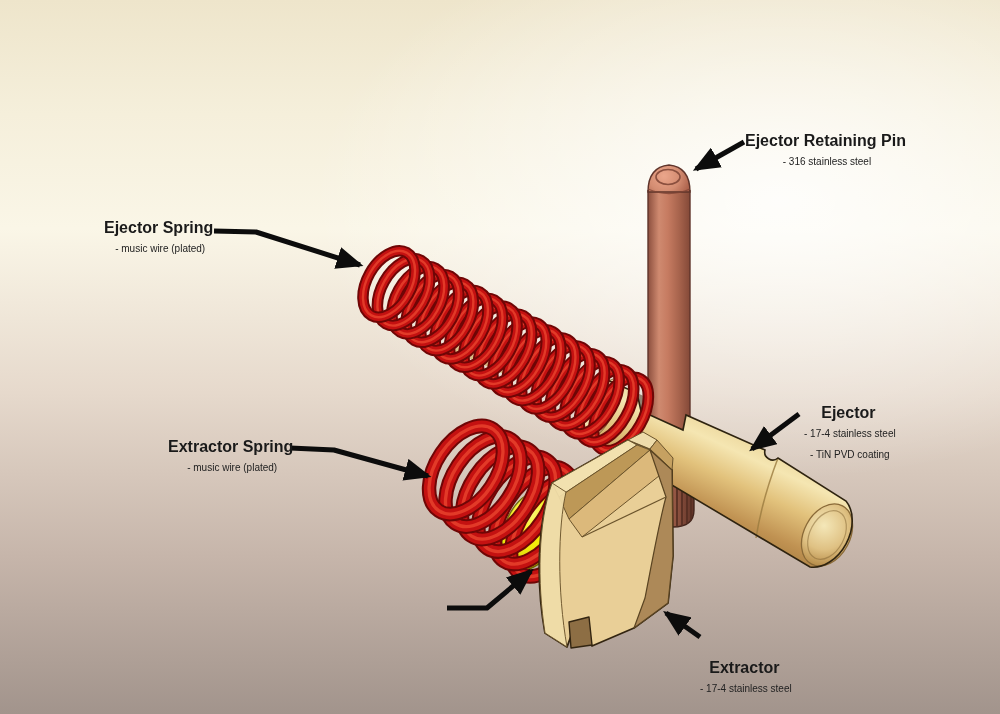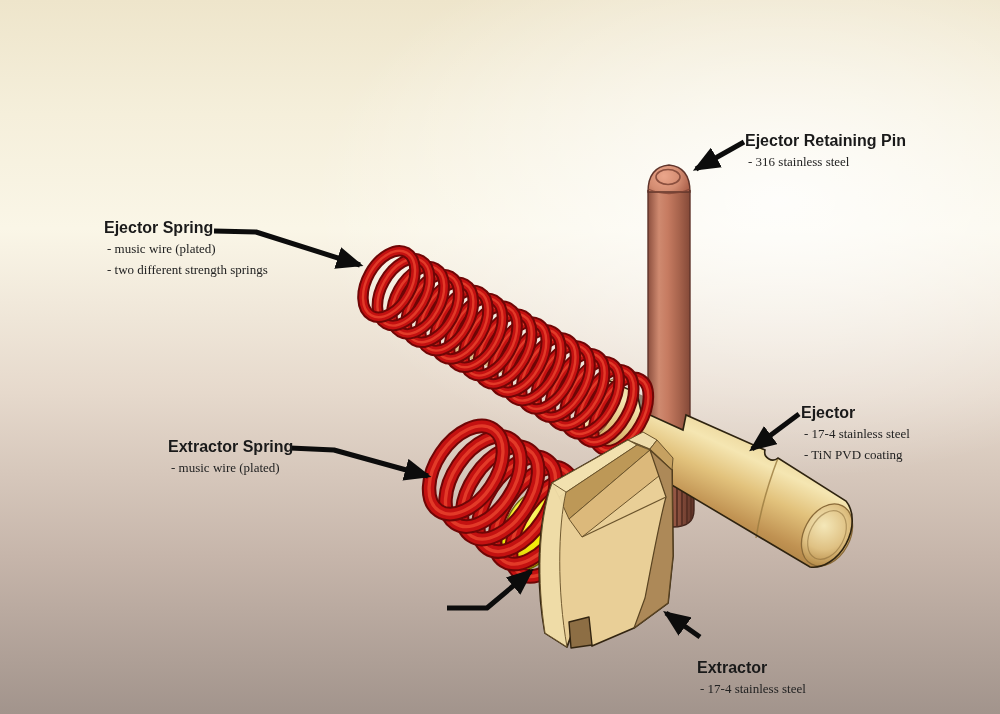--- a/index.html
+++ b/index.html
@@ -2,25 +2,26 @@
 <html><head>
 <meta charset="utf-8">
 <style>
   html,body{margin:0;padding:0;}
   .stage{
     position:relative;width:1000px;height:714px;overflow:hidden;
     font-family:"Liberation Sans",sans-serif;
     background:
       radial-gradient(ellipse 720px 430px at 78% 28%, rgba(255,255,255,0.85), rgba(255,255,255,0) 65%),
       linear-gradient(180deg,#eee5cb 0%, #f5efdb 16%, #faf6e7 32%, #e6d9cc 55%, #c6b5aa 78%, #a2948c 100%);
+    text-align: center;
   }
   .stage svg{position:absolute;left:0;top:0;}
   .callout{position:absolute;white-space:nowrap;color:#1a1a1a;}
   .c-title{font-weight:700;font-size:16px;line-height:21px;letter-spacing:0;}
-  .c-line{font-size:13px;line-height:21px;padding-left:3px;color:#222;font-family:Liberation Serif, serif;}
+  .c-line{font-size:10px;line-height:21px;padding-left:3px;color:#222;}
 </style>
 </head>
 <body>
 
 <div class="stage">
 
   <svg width="1000" height="714" viewBox="0 0 1000 714">
     <defs>
       <linearGradient id="pinGrad" gradientUnits="userSpaceOnUse" x1="648" y1="300" x2="692" y2="300">
         <stop offset="0" stop-color="#8c4f3e"></stop>
@@ -212,21 +213,20 @@
   </svg>
 
   <div class="callout" style="left:745px;top:130px">
     <div class="c-title">Ejector Retaining Pin</div>
     <div class="c-line">- 316 stainless steel</div>
   </div>
 
   <div class="callout" style="left:104px;top:217px">
     <div class="c-title">Ejector Spring</div>
     <div class="c-line">- music wire (plated)</div>
-    <div class="c-line">- two different strength springs</div>
   </div>
 
   <div class="callout" style="left:168px;top:436px">
     <div class="c-title">Extractor Spring</div>
     <div class="c-line">- music wire (plated)</div>
   </div>
 
   <div class="callout" style="left:801px;top:402px">
     <div class="c-title">Ejector</div>
     <div class="c-line">- 17-4 stainless steel</div>

